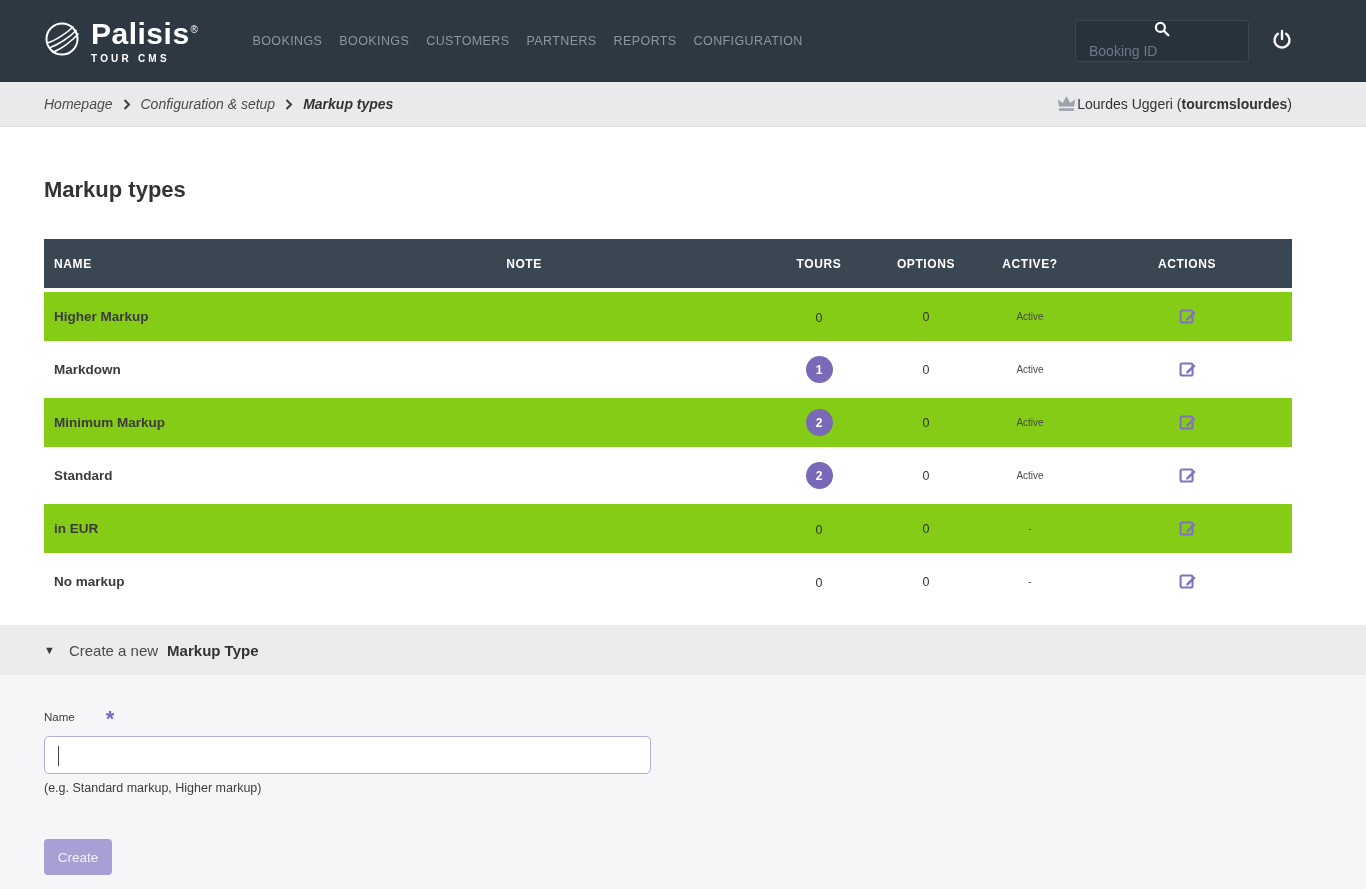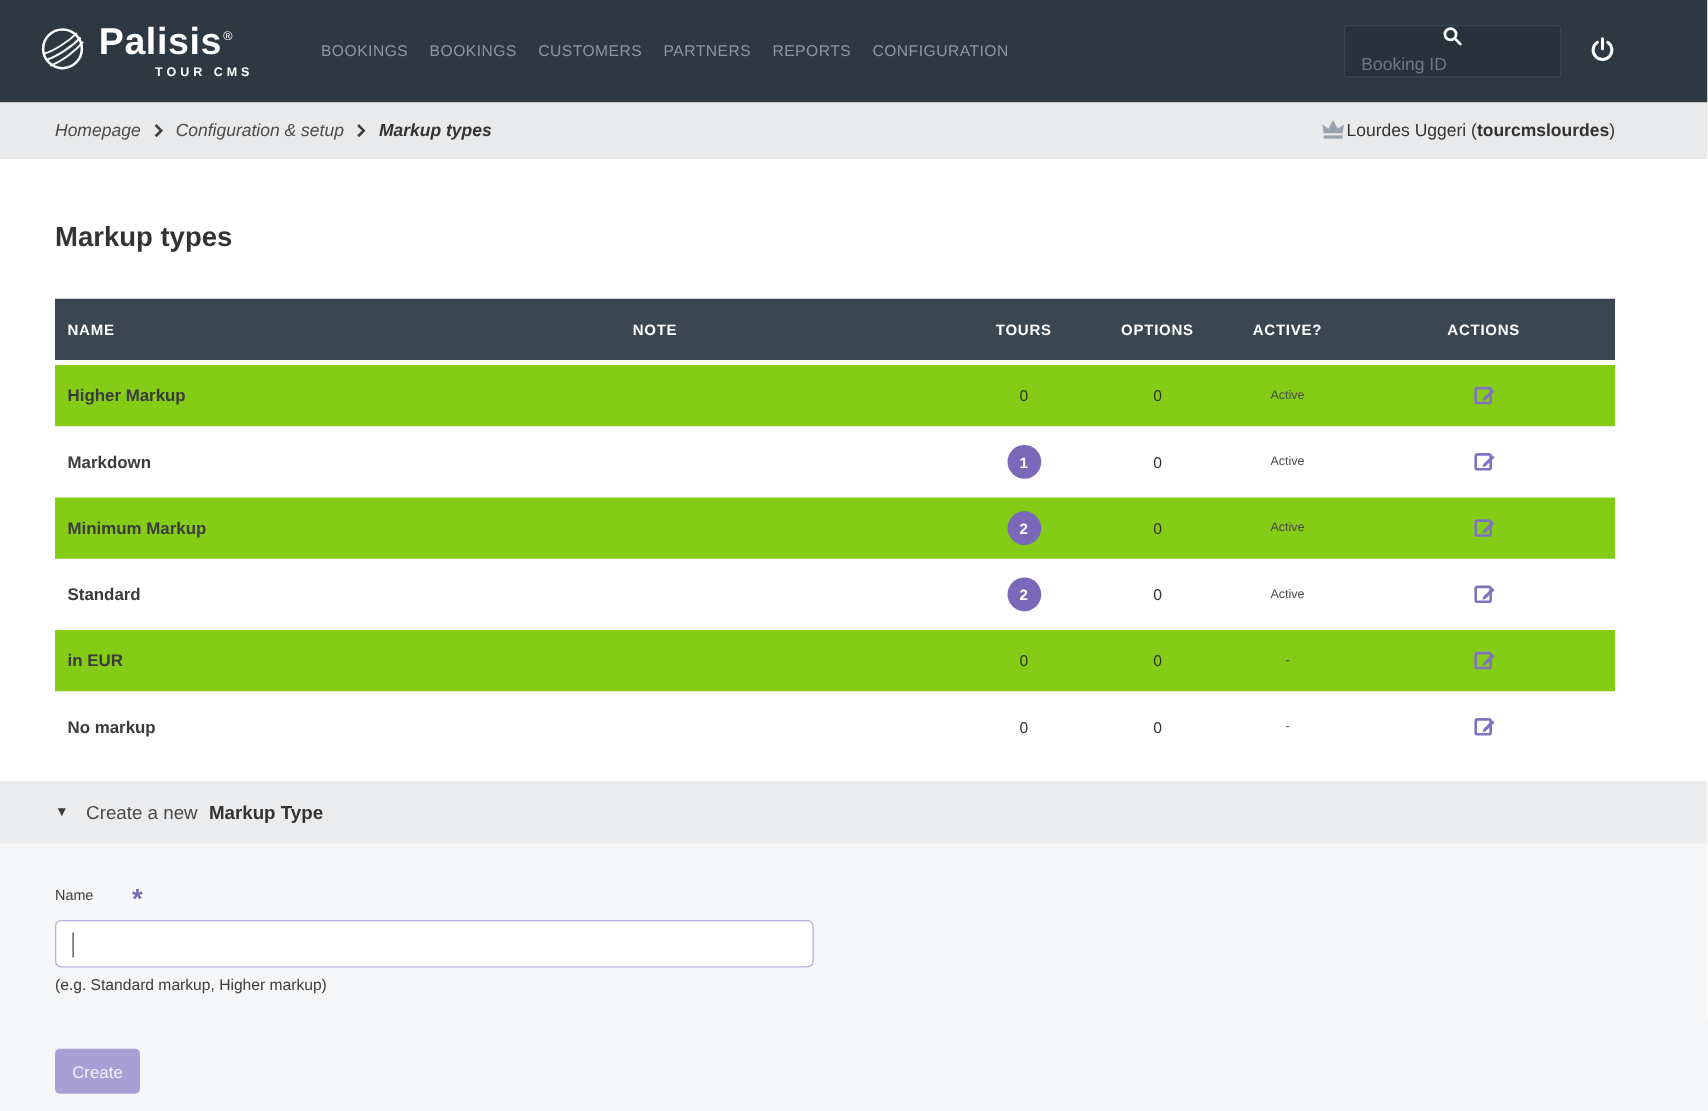--- a/index.html
+++ b/index.html
@@ -7,28 +7,28 @@
   body {
     width:1366px; height:889px; overflow:hidden;
     font-family:"Liberation Sans", sans-serif;
     background:#ffffff; color:#333;
   }
   .page { display:flex; flex-direction:column; width:1366px; height:889px; }
 
   
   .header {
     height:82px; flex:0 0 82px; background:#2d3843;
-    display:flex; align-items:center; padding:0 74px 0 28px;
+    display:flex; align-items:center; padding:0 74px 0 40px;
   }
   .logo { display:flex; align-items:center; gap:7px; cursor:pointer; }
   .globe svg { display:block; }
   .logo-text { display:flex; flex-direction:column; }
   .logo-name { color:#fff; font-size:30px; font-weight:600; line-height:1; letter-spacing:.5px; }
   .logo-name sup { font-size:10px; font-weight:400; margin-left:1px; }
-  .logo-sub { color:#fff; font-size:10px; font-weight:bold; letter-spacing:3.2px; margin-top:4px;margin-left:45px; }
+  .logo-sub { color:#fff; font-size:10px; font-weight:bold; letter-spacing:3.2px; margin-top:4px; }
   .nav { display:flex; gap:17px; margin-left:54px; }
   .nav-item { color:#8d96a1; font-size:12.5px; letter-spacing:.4px; cursor:pointer; white-space:nowrap; }
   .search-box {
     margin-left:auto; width:174px; height:42px; background:#28323d;
     border:1px solid #3a4551; border-radius:3px;
     display:flex; align-items:center; gap:5px; padding:0 11px;flex-direction:column;
   }
   .search-icon { display:flex; }
   .search-input {
     background:transparent; border:none; outline:none; width:100%;

